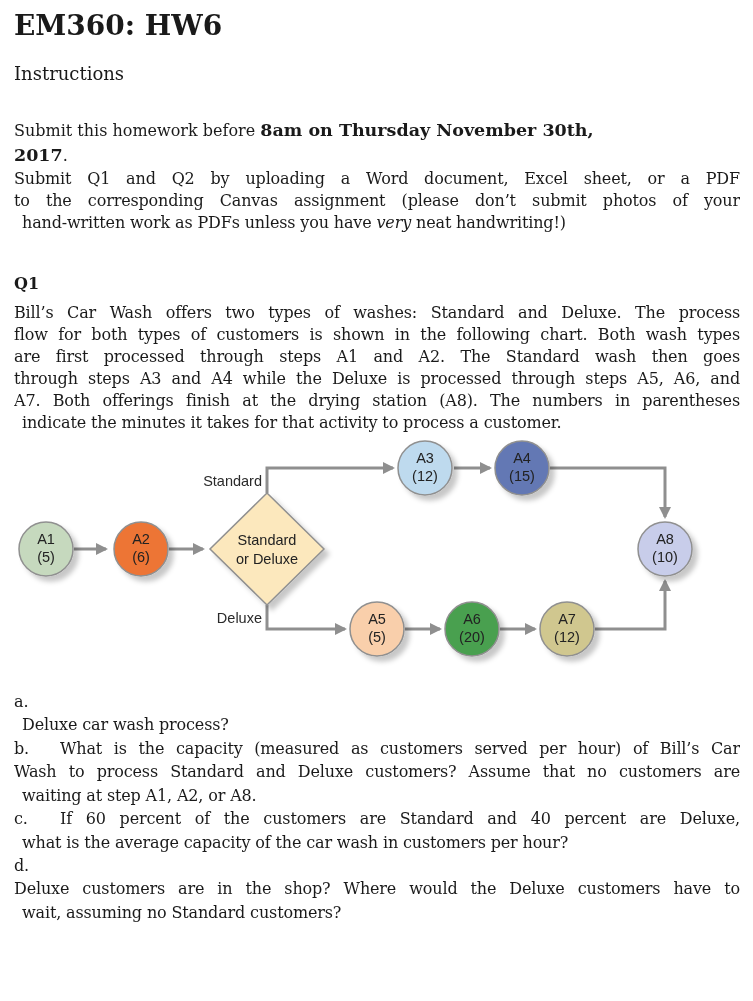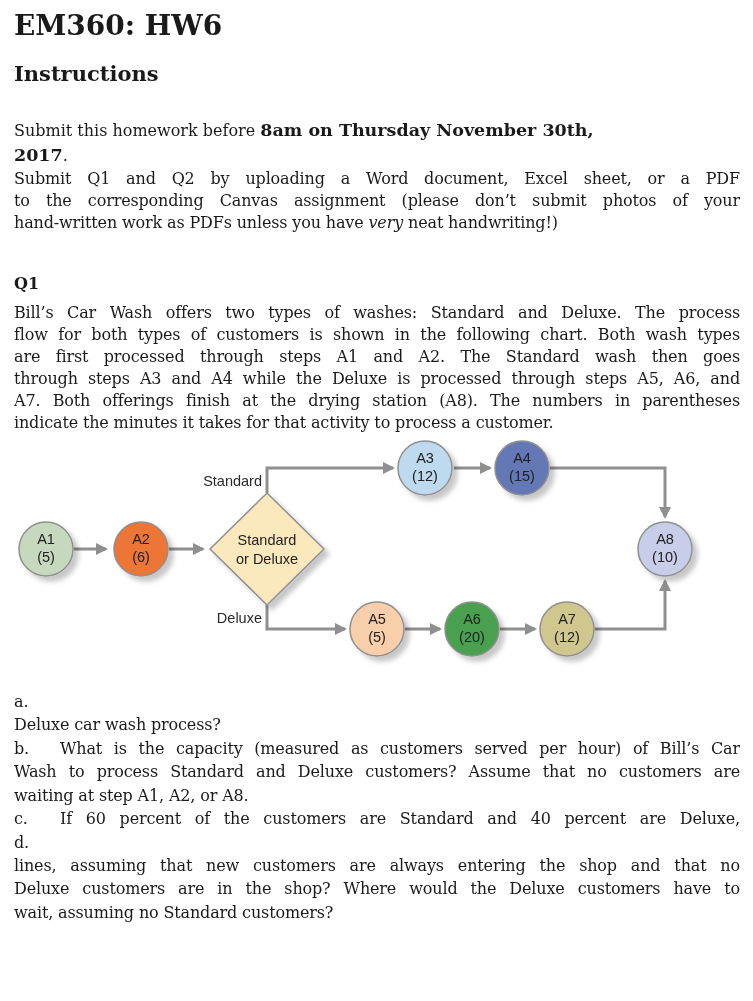--- a/index.html
+++ b/index.html
@@ -4,32 +4,32 @@
 <style>
   html, body { margin: 0; padding: 0; background: #ffffff; }
   body {
     width: 753px; height: 1001px; overflow: hidden;
     font-family: "DejaVu Serif", "Liberation Serif", serif;
     color: #1a1a1a;
   }
   .doc { padding: 12px 13px 0 14px; }
 
   .h1 { font-size: 28px; font-weight: bold; line-height: 28px; }
-  .h2 { font-size: 21px; font-weight: bold; line-height: 24px; margin-top: 22px; }
+  .h2 { font-size: 18px; font-weight: normal; line-height: 24px; margin-top: 22px; }
   .h-q1 { font-size: 16px; font-weight: bold; line-height: 24px; margin-top: 38px; }
 
   .p-deadline { margin-top: 32px; font-size: 16px; line-height: 24px; }
   .p-deadline b { font-size: 17.5px; }
 
   .ln {
     font-size: 16px; line-height: 22px; letter-spacing: -0.15px;
     text-align: justify; text-align-last: justify;
     overflow: hidden; white-space: normal;
   }
-  .ln.last { text-align: left; text-align-last: left; }
+  .ln.last { text-align: left; text-align-last: left; margin-left: 8px; }
 
   .q1para { margin-top: 6px; }
 
   .questions { margin-top: 7px; }
   .questions .ln { line-height: 23.5px; }
   .qletter { float: left; width: 46px; height: 23px; }
 
   .very { font-style: italic; }
 
   .diagram { margin: 4px 0 0 -14px; height: 245px; }
@@ -163,25 +163,25 @@
         <span class="qletter">b.</span><span>What is the capacity (measured as customers served per hour) of Bill’s Car</span>
       </div>
       <div class="ln">Wash to process Standard and Deluxe customers? Assume that no customers are</div>
       <div class="ln last">waiting at step A1, A2, or A8.</div>
     </div>
 
     <div>
       <div class="ln">
         <span class="qletter">c.</span><span>If 60 percent of the customers are Standard and 40 percent are Deluxe,</span>
       </div>
+      <div class="ln last">what is the average capacity of the car wash in customers per hour?</div>
     </div>
 
     <div>
       <div class="ln">
         <span class="qletter">d.</span>
       </div>
-      <div class="ln">lines, assuming that new customers are always entering the shop and that no</div>
       <div class="ln">Deluxe customers are in the shop? Where would the Deluxe customers have to</div>
       <div class="ln last">wait, assuming no Standard customers?</div>
     </div>
 
   </div>
 </div>
 
 </body></html>

